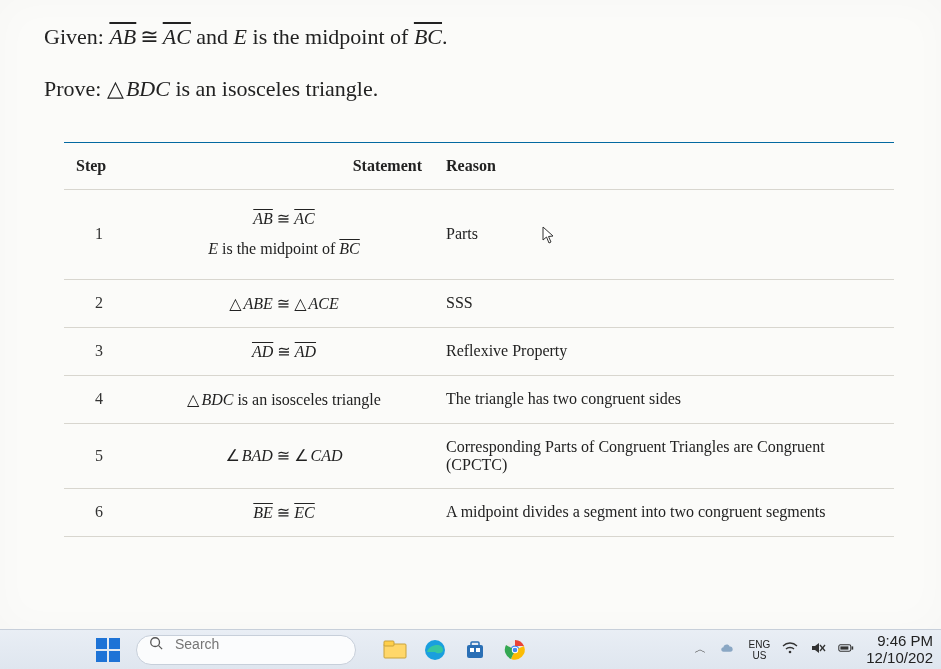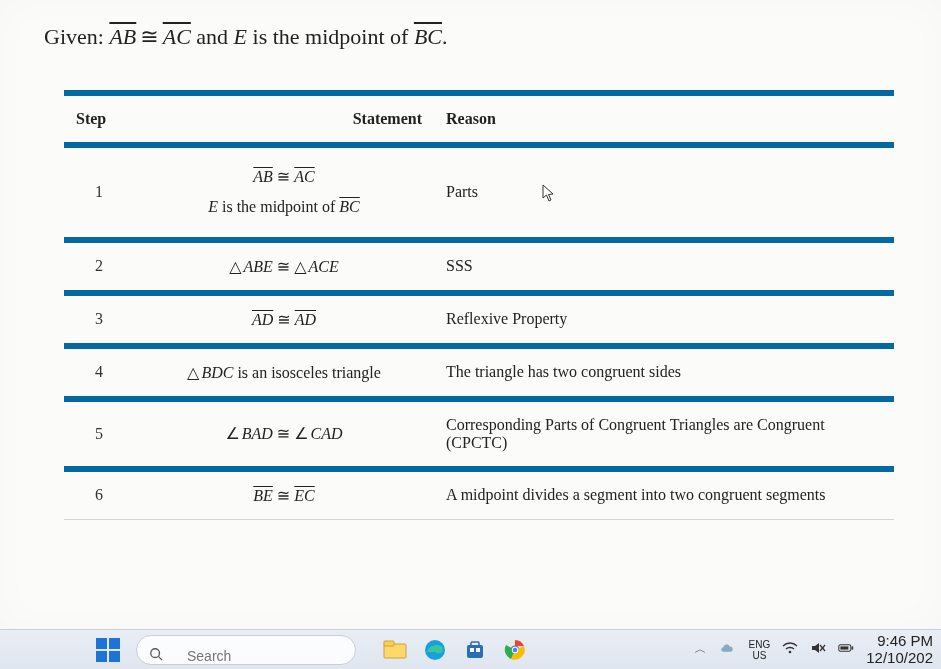--- a/index.html
+++ b/index.html
@@ -32,21 +32,21 @@
   .tri { padding-right: 2px; }
   .angle { padding-right: 2px; }
 
   .proof-table {
     margin: 40px 20px 0 20px;
     width: 830px;
     border-collapse: collapse;
     font-family: Georgia, 'Times New Roman', serif;
   }
   .proof-table th, .proof-table td {
-    border-top: 6px solid #0369a1;
+    border-top: 1px solid #0369a1;
     border-bottom: 1px solid #d8d6cf;
     padding: 14px 12px;
     font-size: 16px;
     vertical-align: middle;
     text-align: left;
   }
   .proof-table th {
     font-weight: bold;
     background: #fbfbf9;
   }
@@ -89,28 +89,28 @@
     grid-template-rows: 1fr 1fr;
     gap:2px;
   }
   .start-btn div { background:#1e73d6; }
   .start-btn div:nth-child(1){ background:#1e73d6;}
   .start-btn div:nth-child(2){ background:#1e73d6;}
   .start-btn div:nth-child(3){ background:#1e73d6;}
   .start-btn div:nth-child(4){ background:#1e73d6;}
 
   .search-box {
-    display:flex; align-items:flex-end;
+    display:flex; align-items:flex-start;
     background:#fbfcfd;
     border:1px solid #c7cfda;
     border-radius: 18px;
     height: 30px;
     width: 220px;
     padding: 0 12px;
-    gap:24px;
+    gap:12px;
   }
   .search-box svg { width:14px; height:14px; }
   .search-box input {
     border:none; outline:none; background:transparent;
     font-size:14px; color:#555; width: 160px;
     font-family: 'Segoe UI', Arial, sans-serif;
   }
   .tb-apps { display:flex; align-items:center; gap:14px; margin-left:18px; }
   .tb-apps .app { width:26px; height:26px; display:flex; align-items:center; justify-content:center; border-radius:4px; }
   .tb-right { margin-left:auto; display:flex; align-items:center; gap:12px; padding-right:6px; }
@@ -123,20 +123,23 @@
 </head>
 <body>
 
 <div class="page">
 
 
   <p class="given">
     <span>Given: </span><span class="overline math-i">AB</span><span class="cong">≅</span><span class="overline math-i">AC</span><span> and </span><span class="math-i">E</span><span> is the midpoint of </span><span class="overline math-i">BC</span><span>.</span>
   </p>
 
+  <p class="prove">
+    <span>Prove: </span><span class="tri">△</span><span class="math-i">BDC</span><span> is an isosceles triangle.</span>
+  </p>
 
   <table class="proof-table">
     <thead>
       <tr>
         <th class="step-h">Step</th>
         <th class="stmt-h">Statement</th>
         <th>Reason</th>
       </tr>
     </thead>
     <tbody>

